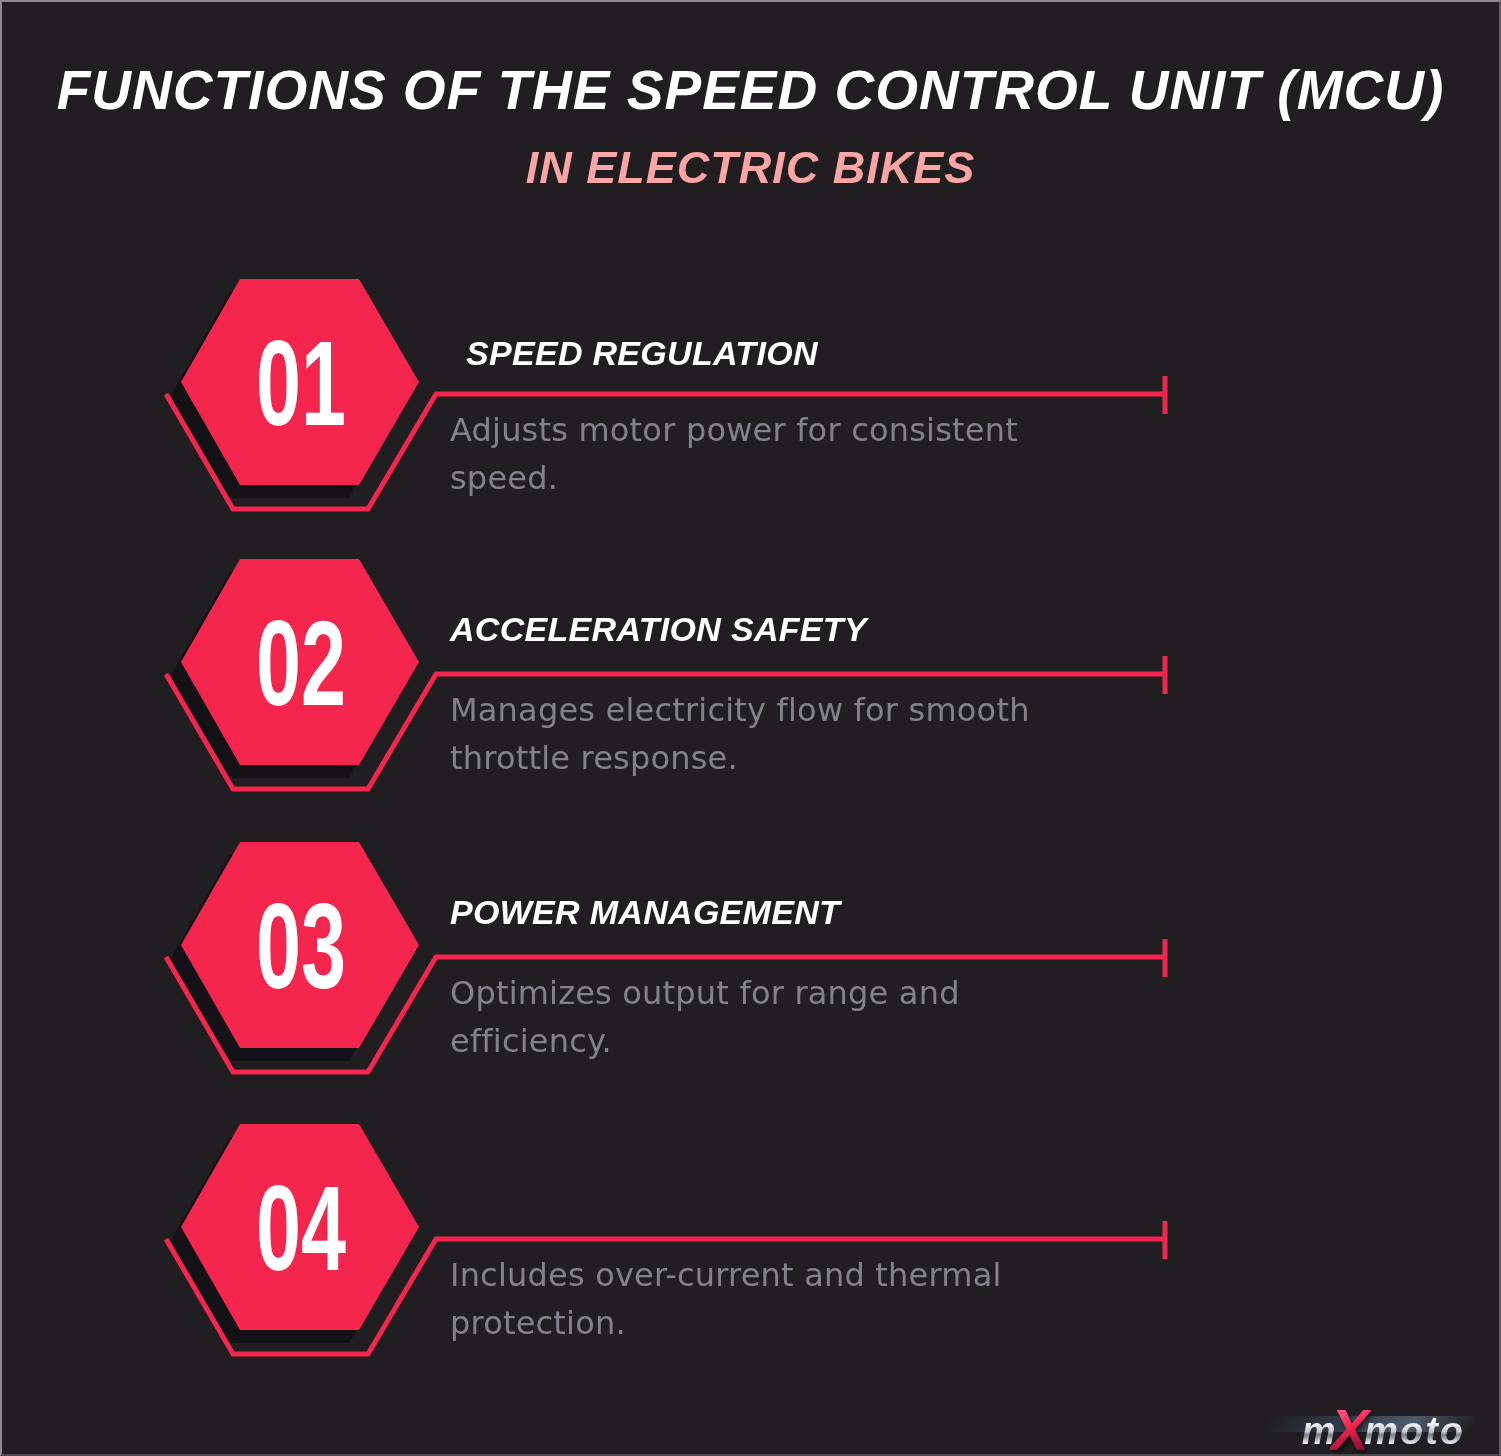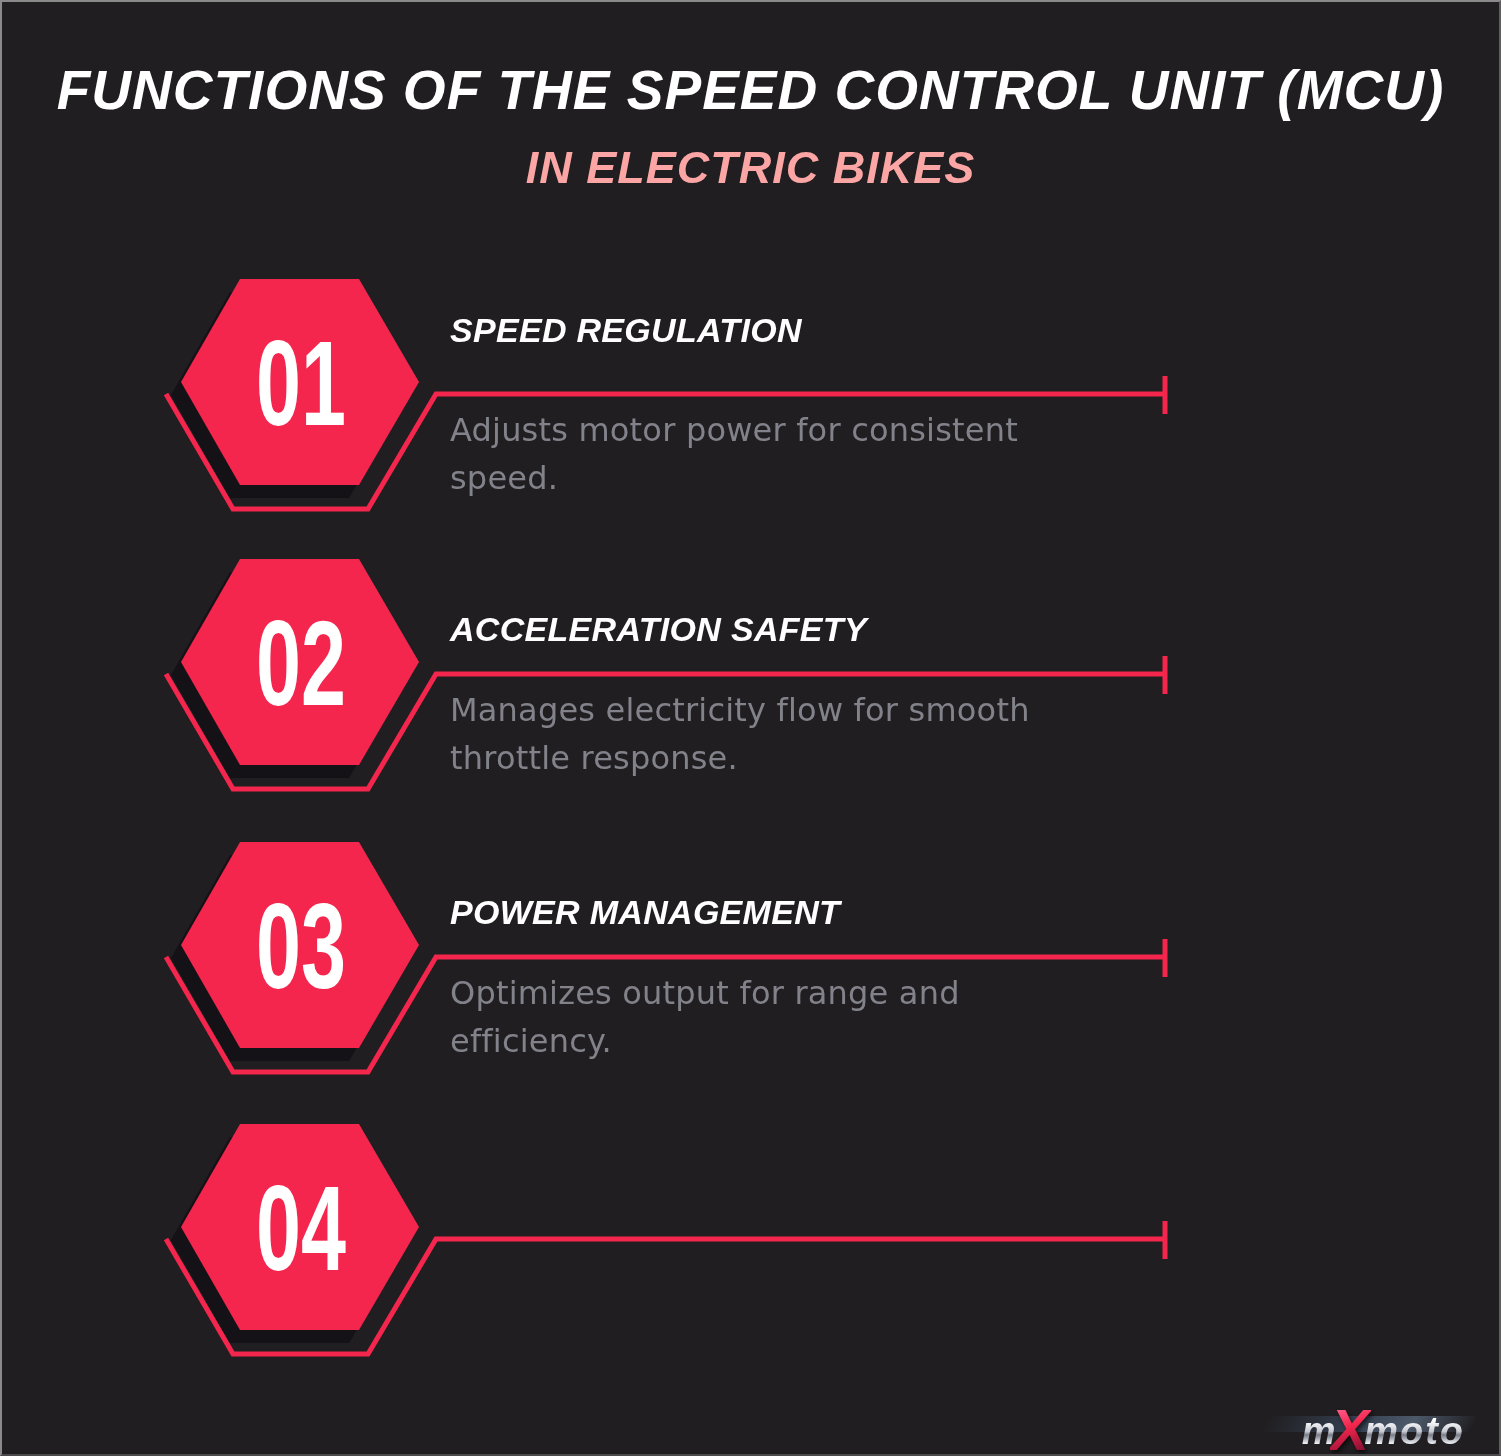--- a/index.html
+++ b/index.html
@@ -25,21 +25,21 @@
     font-size:45px;font-weight:700;font-style:italic;
     color:#fca5a5;letter-spacing:1px;white-space:nowrap;
   }
   .item-svg{position:absolute;left:0;width:1200px;height:300px;}
   .svg-1{top:230px;} .svg-2{top:510px;} .svg-3{top:793px;} .svg-4{top:1075px;}
   .item-title{
     position:absolute;left:448px;
     font-size:34px;font-weight:700;font-style:italic;
     color:#ffffff;letter-spacing:0.3px;line-height:40px;white-space:nowrap;
   }
-  .title-1{top:308px;} .title-2{top:607px;} .title-3{top:890px;} .title-4{top:1172px;}
+  .title-1{top:331px;margin-left:16px;} .title-2{top:607px;} .title-3{top:890px;} .title-4{top:1172px;}
   .item-desc{
     position:absolute;left:448px;width:680px;
     font-family:"DejaVu Sans", sans-serif;
     font-size:32px;font-weight:400;color:#82828a;
     line-height:48px;letter-spacing:0.2px;
   }
   .desc-1{top:404px;} .desc-2{top:684px;} .desc-3{top:967px;} .desc-4{top:1249px;}
 
   .brand-logo{
     position:absolute;right:34px;top:1388px;height:58px;
@@ -112,20 +112,21 @@
   <div class="item-title title-3">POWER MANAGEMENT</div>
   <div class="item-desc desc-3">Optimizes output for range and efficiency.</div>
 
   <svg class="item-svg svg-4" viewBox="0 0 1200 300" xmlns="http://www.w3.org/2000/svg">
     <path d="M164,162 L231,277 L366,277 L434,162 L1163,162" fill="none" stroke="#f4264d" stroke-width="5"></path>
     <line x1="1163" y1="144" x2="1163" y2="182" stroke="#f4264d" stroke-width="5"></line>
     <polygon points="169,163 228,60 347,60 407,163 347,266 228,266" fill="#141117"></polygon>
     <polygon points="179,150 238,47 357,47 417,150 357,253 238,253" fill="#f4264d"></polygon>
     <text x="299" y="193" text-anchor="middle" font-family="Liberation Sans, sans-serif" font-weight="bold" font-size="120" fill="#ffffff" textLength="90" lengthAdjust="spacingAndGlyphs">04</text>
   </svg>
+  <div class="item-desc desc-4">Includes over-current and thermal protection.</div>
 
   <div class="brand-logo">
     <div class="logo-streak"></div>
     <span class="logo-part">m</span>
     <span class="logo-x">X</span>
     <span class="logo-part">moto</span>
   </div>
 
 </div>
 

